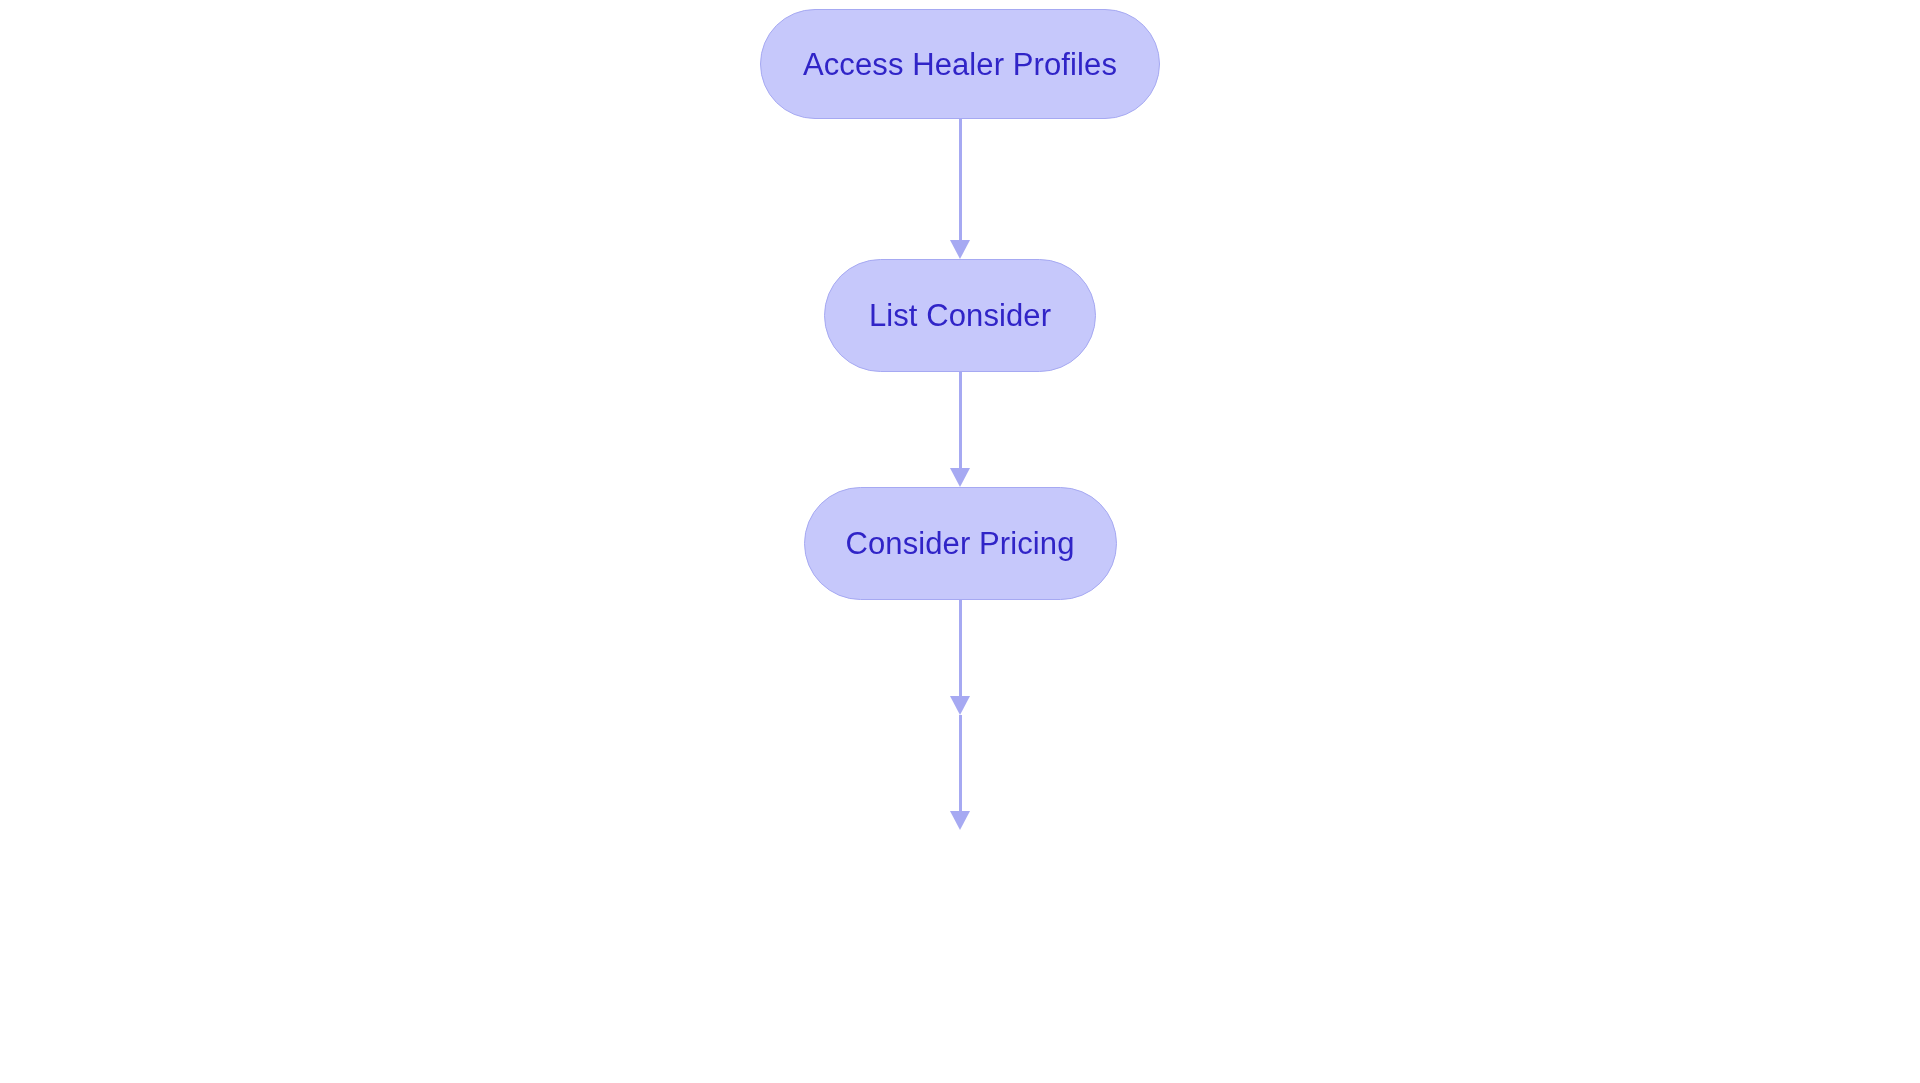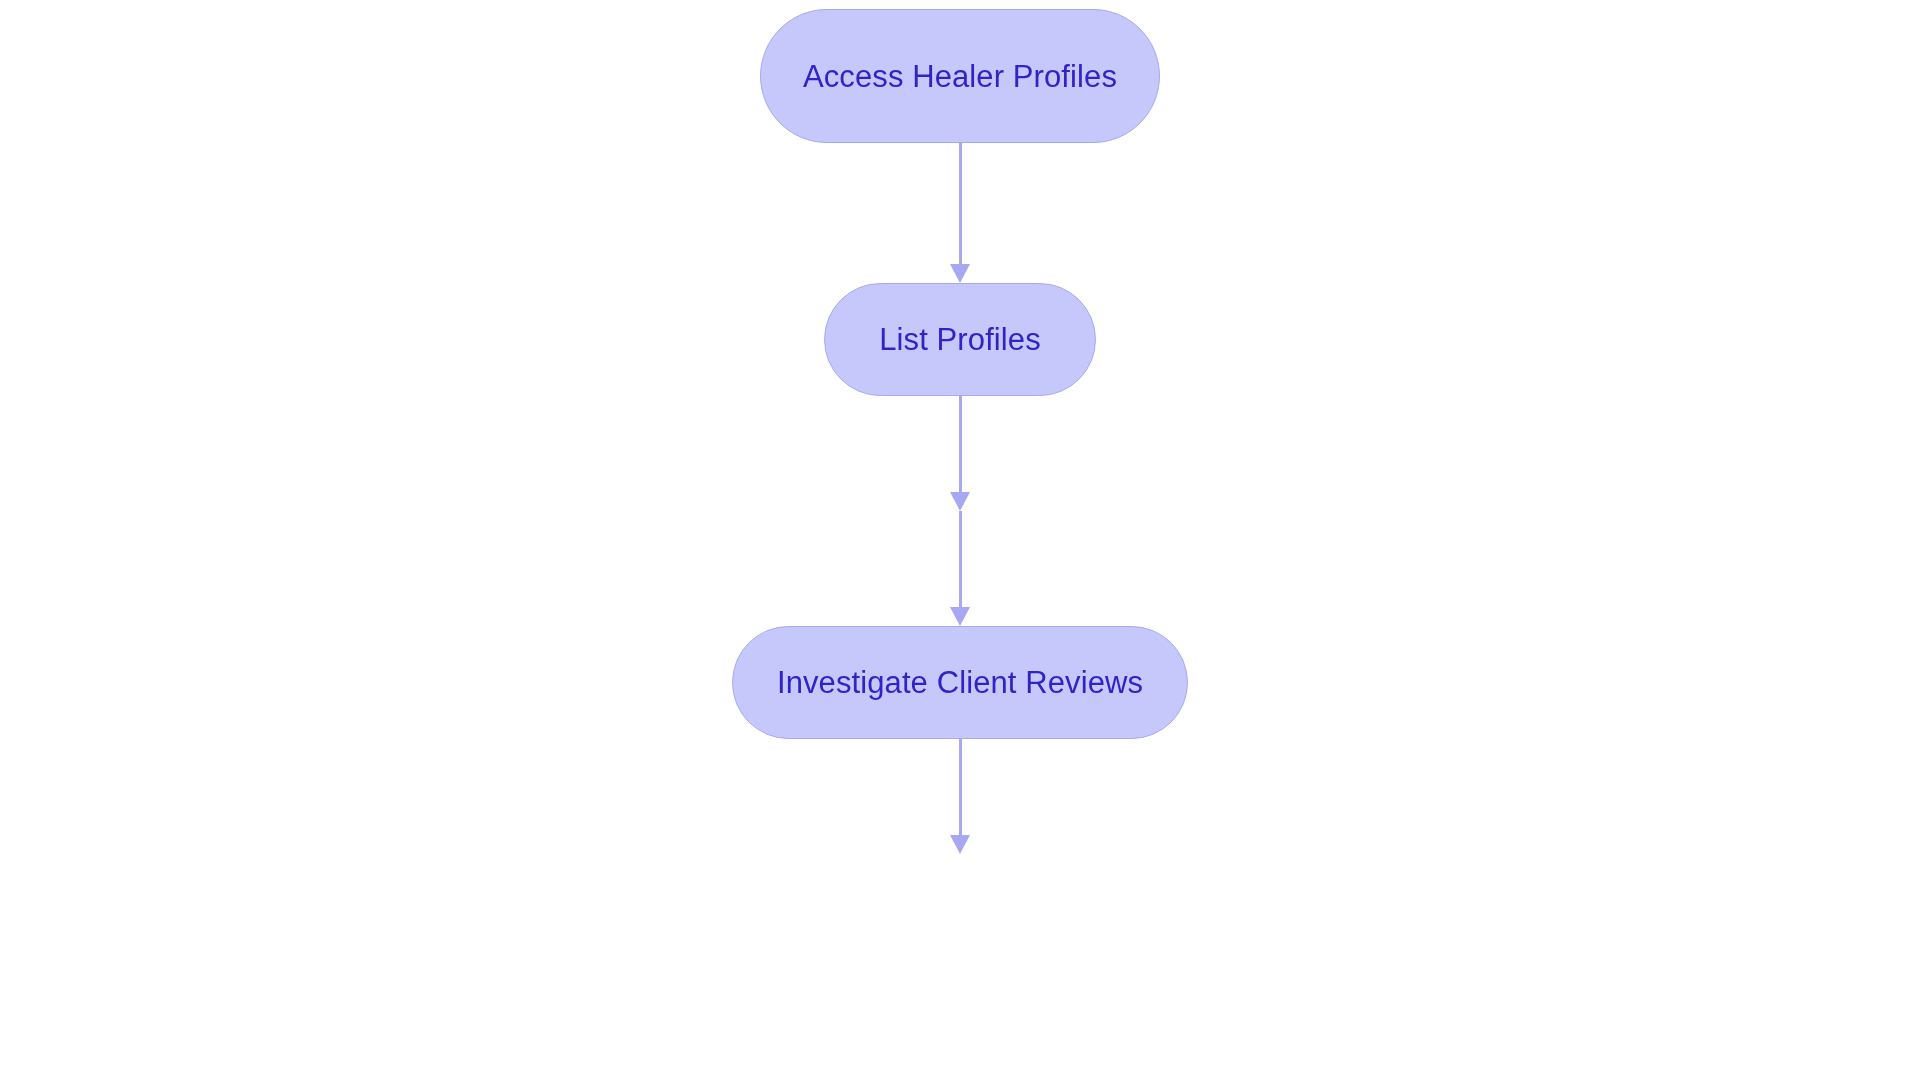--- a/index.html
+++ b/index.html
@@ -43,21 +43,21 @@
     white-space: nowrap;
     text-align: center;
     letter-spacing: 0.1px;
   }
   .node-label {
     display: block;
     line-height: 1;
     font-weight: 400;
   }
   
-  .node-1 { width: 400px; height: 134px; font-size: 31px; }
+  .node-1 { width: 400px; height: 110px; font-size: 31px; }
   .node-2 { width: 272px; height: 113px; font-size: 31px; }
   .node-3 { width: 313px; height: 113px; font-size: 31px; }
   .node-4 { width: 456px; height: 113px; font-size: 31px; }
   .node-5 { width: 427px; height: 120px; font-size: 31px; }
 
   .connector {
     position: relative;
     width: 20px;
     display: flex;
     flex-direction: column;
@@ -96,37 +96,37 @@
     <div class="node node-1">
       <span class="node-label">Access Healer Profiles</span>
     </div>
 
     <div class="connector gap-1">
       <div class="line"></div>
       <div class="arrowhead"></div>
     </div>
 
     <div class="node node-2">
-      <span class="node-label">List Profiles</span>
+      <span class="node-label">List Consider</span>
     </div>
 
     <div class="connector gap-2">
       <div class="line"></div>
       <div class="arrowhead"></div>
     </div>
 
+    <div class="node node-3">
+      <span class="node-label">Consider Pricing</span>
+    </div>
 
     <div class="connector gap-3">
       <div class="line"></div>
       <div class="arrowhead"></div>
     </div>
 
-    <div class="node node-4">
-      <span class="node-label">Investigate Client Reviews</span>
-    </div>
 
     <div class="connector gap-4">
       <div class="line"></div>
       <div class="arrowhead"></div>
     </div>
 
 
   </div>
 </div>
 

